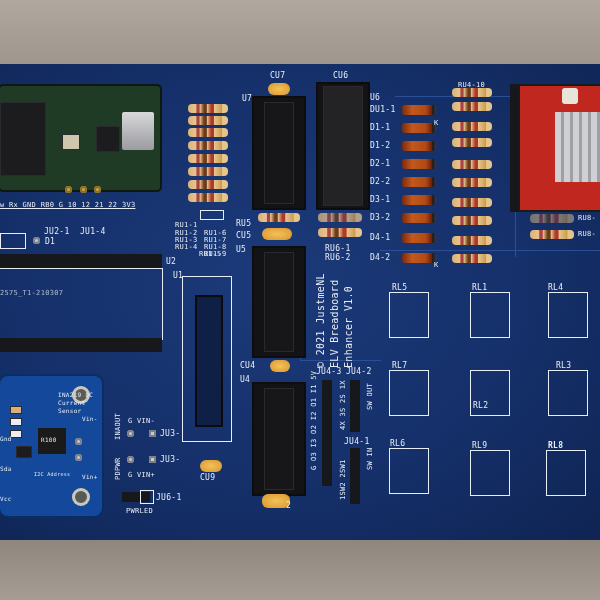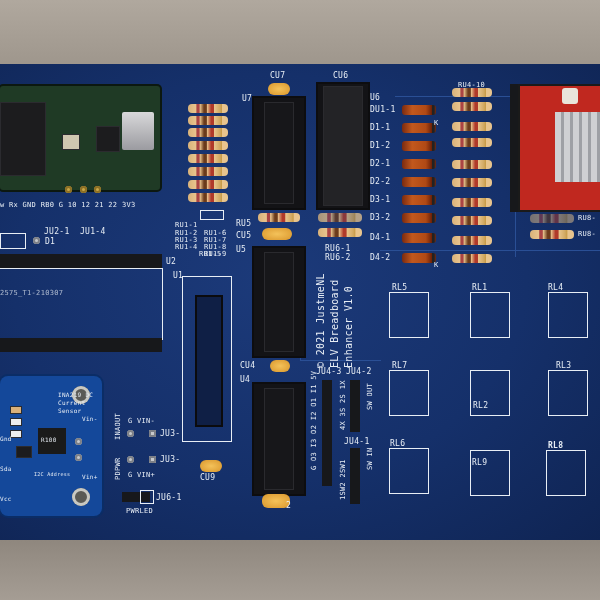--- a/index.html
+++ b/index.html
@@ -46,21 +46,21 @@
 <div class="teensy">
   <div class="chip" style="left:0;top:16px;width:44px;height:72px;"></div>
   <div class="chip" style="left:96px;top:40px;width:22px;height:24px;"></div>
   <div class="chip" style="left:62px;top:48px;width:16px;height:14px;background:#cfc6b0;"></div>
   <div class="pin" style="left:65px;top:100px;"></div>
   <div class="pin" style="left:80px;top:100px;"></div>
   <div class="pin" style="left:94px;top:100px;"></div>
 </div>
 <div class="usb"></div>
 
-<div class="silk sm" style="left:0;top:202px;">w Rx GND   RB0   G 10 12 21 22 3V3</div>
+<div class="silk sm" style="left:0;top:202px;text-decoration:underline;">w Rx GND   RB0   G 10 12 21 22 3V3</div>
 <div class="silk" style="left:44px;top:228px;text-align:right;">JU2-1</div>
 <div class="silk" style="left:80px;top:228px;">JU1-4</div>
 <div class="outline" style="left:0;top:233px;width:24px;height:14px;"></div>
 <div class="pinS" style="left:33px;top:237px;"></div>
 <div class="silk" style="left:45px;top:238px;">D1</div>
 
 <div class="header-blk" style="left:0;top:254px;width:162px;height:14px;"></div>
 <div class="outline" style="left:0;top:268px;width:162px;height:70px;border-left:none;"></div>
 <div class="silk sm" style="left:0;top:290px;opacity:.7;">2575_T1-210307</div>
 <div class="silk" style="left:166px;top:258px;">U2</div>
@@ -185,21 +185,21 @@
 
 <div class="silk" style="left:392px;top:362px;">RL7</div>
 <div class="rly" style="left:389px;top:370px;"></div>
 <div class="silk" style="left:473px;top:362px;margin-top:40px;">RL2</div>
 <div class="rly" style="left:470px;top:370px;"></div>
 <div class="silk" style="left:548px;top:362px;padding-left:8px;">RL3</div>
 <div class="rly" style="left:548px;top:370px;"></div>
 
 <div class="silk" style="left:390px;top:440px;">RL6</div>
 <div class="rly" style="left:389px;top:448px;"></div>
-<div class="silk" style="left:472px;top:459px;text-align:center;">RL9</div>
+<div class="silk" style="left:472px;top:442px;text-align:center;">RL9</div>
 <div class="rly" style="left:470px;top:450px;"></div>
 <div class="silk" style="left:548px;top:442px;font-weight:bold;">RL8</div>
 <div class="rly" style="left:546px;top:450px;"></div>
 
 <div class="silk" style="left:316px;top:368px;">JU4-3</div>
 <div class="silk" style="left:346px;top:368px;">JU4-2</div>
 <div class="header-blk" style="left:322px;top:380px;width:10px;height:106px;"></div>
 <div class="silk vert sm" style="left:311px;top:470px;">G O3 I3 O2 I2 O1 I1 5V</div>
 <div class="header-blk" style="left:350px;top:380px;width:10px;height:52px;"></div>
 <div class="silk vert sm" style="left:340px;top:430px;">4X 3S 2S 1X</div>

